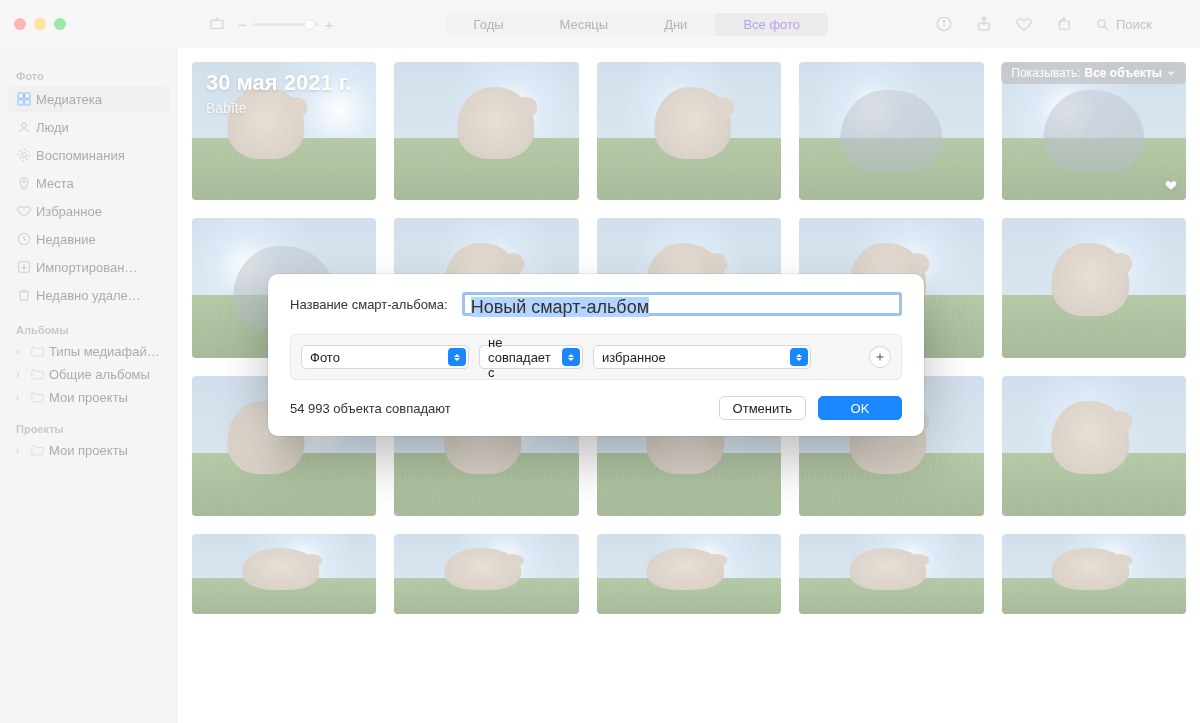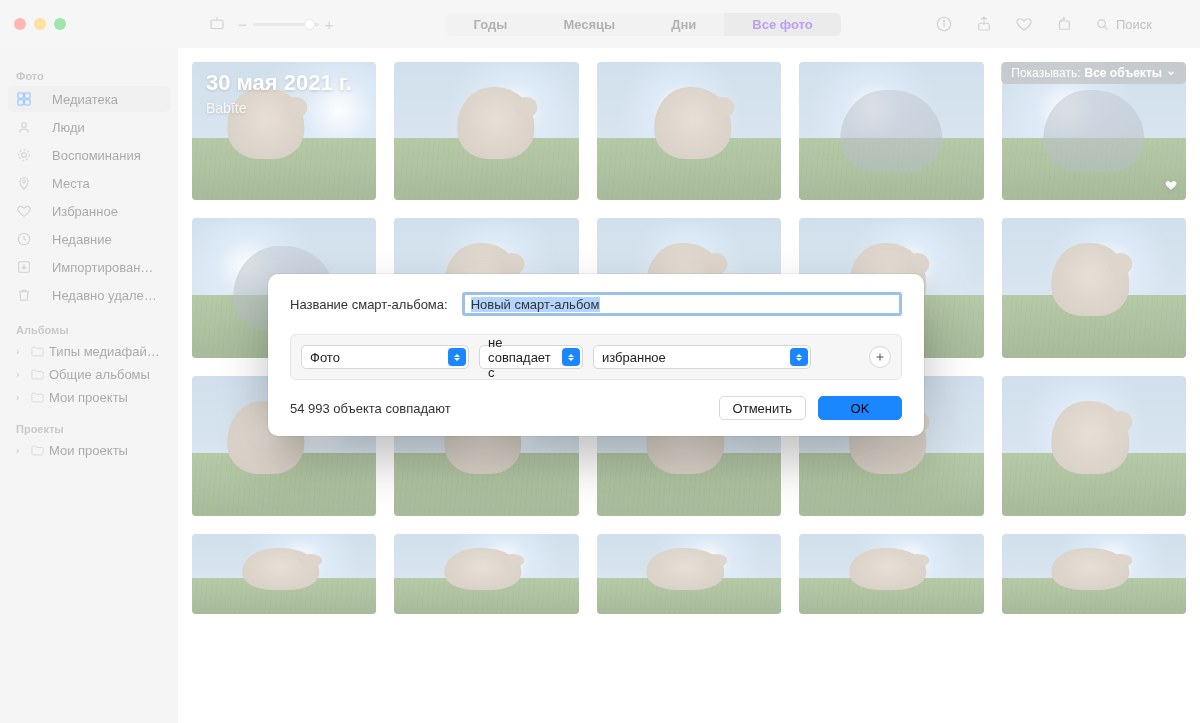--- a/index.html
+++ b/index.html
@@ -22,30 +22,30 @@
   .toolbar{height:48px;display:flex;align-items:center;gap:12px;padding:0 14px;background:var(--bg-toolbar);}
   .traffic{display:flex;gap:8px;align-items:center;margin-right: 130px;}
   .traffic span{width:12px;height:12px;border-radius:50%;display:inline-block;}
   .tl-close{background:#ff5f57;}
   .tl-min{background:#febc2e;}
   .tl-max{background:#28c840;}
   .tool-icon{width:18px;height:18px;color:var(--gray-icon);display:flex;align-items:center;justify-content:center;}
   .zoom{display:flex;align-items:center;gap:6px;color:var(--gray-icon);font-size:15px;}
   .zoom-track{width:66px;height:3px;background:#ccc;border-radius:3px;position:relative;}
   .zoom-thumb{position:absolute;right:4px;top:-4px;width:11px;height:11px;border-radius:50%;background:#fff;border:1px solid #c8c8c8;}
-  .seg{display:flex;background:var(--pill-bg);border-radius:6px;overflow:hidden;margin-left: 100px; font-weight: bold;}
+  .seg{display:flex;background:var(--pill-bg);border-radius:6px;overflow:hidden;margin-left: 100px;}
   .seg-btn{padding:4px 28px;font-size:13px;color:#555;}
   .seg-btn.sel{background:var(--pill-sel);color:#6d28d9;}
   .toolbar-right{margin-left:auto;display:flex;align-items:center;gap:22px;color:var(--gray-icon);}
   .search{display:flex;align-items:center;gap:6px;color:var(--gray-icon);}
   .search input{border:none;background:transparent;outline:none;font-size:13px;color:#555;width:70px;}
   .body{flex:1;display:flex;min-height:0;}
   .sidebar{width:178px;background:var(--bg-sidebar);padding:18px 8px 8px 8px;overflow:hidden;}
   .sb-section-title{font-size:11px;color:var(--sidebar-muted);font-weight:600;padding:4px 8px;}
-  .sb-item{display:flex;align-items:center;gap:20px;padding:5px 8px;border-radius:5px;color:var(--sidebar-text);white-space:nowrap;overflow:hidden;text-overflow:ellipsis;margin-bottom:2px;text-align:right;}
+  .sb-item{display:flex;align-items:center;gap:4px;padding:5px 8px;border-radius:5px;color:var(--sidebar-text);white-space:nowrap;overflow:hidden;text-overflow:ellipsis;margin-bottom:2px;text-align:right;}
   .sb-item.sel{background:var(--selected-bg);}
   .sb-item .icon{width:16px;height:16px;color:#9a9a9a;display:flex;align-items:center;justify-content:center;flex-shrink:0;}
   .sb-item.sel .icon{color:#0a7fff;}
   .sb-item .label{overflow:hidden;text-overflow:ellipsis;}
   .sb-group{padding:4px 8px;display:flex;align-items:center;gap:4px;color:var(--sidebar-text);white-space:nowrap;overflow:hidden;text-overflow:ellipsis;}
   .sb-chevron{width:10px;color:#8b8b8b;font-size:10px;}
   .folder-icon{width:15px;height:15px;color:#b0b0b0;display:inline-flex;align-items:center;justify-content:center;}
   .sb-spacer{height:10px;}
   .main{flex:1;background:var(--bg-main);position:relative;overflow:hidden;}
   .grid{position:absolute;inset:0;padding:14px 14px;display:flex;flex-direction:column;gap:18px;}
@@ -64,37 +64,37 @@
   .title-overlay{position:absolute;top:22px;left:28px;color:#fff;text-shadow:0 1px 3px rgba(0,0,0,.4);}
   .title-overlay .date{font-size:22px;font-weight:700;}
   .title-overlay .place{font-size:14px;font-weight:500;margin-top:4px;color:#f0f0f0;}
   .fav-heart{position:absolute;right:8px;bottom:8px;color:#fff;opacity:.9;filter:drop-shadow(0 1px 2px rgba(0,0,0,.5));}
   .show-pill{position:absolute;right:14px;top:14px;background:rgba(120,120,120,.7);color:#fff;font-size:12px;padding:4px 10px;border-radius:5px;display:flex;align-items:center;gap:4px;}
   .dim-overlay {position:absolute;inset:0;background:rgba(255,255,255,0.55);pointer-events:none;}
   
   .modal{position:absolute;left:268px;top:274px;width:656px;background:#fff;border-radius:10px;box-shadow:0 24px 50px rgba(0,0,0,.25), 0 0 0 1px rgba(0,0,0,.05);padding:18px 22px 16px 22px;z-index:50;}
   .modal-row{display:flex;align-items:center;gap:14px;margin-bottom:18px;}
   .modal-label{color:#333;white-space:nowrap;}
-  .modal-input{flex:1;border:3px solid #9cc2ec;border-radius:3px;padding:2px 6px;font-size:13px;height:24px;outline:none;background:#fff;}
+  .modal-input{flex:1;border:3px solid #9cc2ec;border-radius:3px;padding:2px 6px;font-size:18px;height:24px;outline:none;background:#fff;}
   .modal-input .seltxt{background:#b4d5ff;}
   .modal-sub{color:#333;margin-bottom:10px;}
   .criteria{background:#f6f6f6;border:1px solid #e6e6e6;border-radius:6px;padding:10px;display:flex;align-items:center;gap:10px;}
   .dd{position:relative;background:#fff;border:1px solid #d7d7d7;border-radius:5px;height:24px;display:flex;align-items:center;padding:0 22px 0 8px;font-size:13px;color:#222;}
   .dd .chev{position:absolute;right:2px;top:2px;bottom:2px;width:18px;background:#1a86ff;border-radius:4px;display:flex;flex-direction:column;align-items:center;justify-content:center;gap:0px;}
   .dd .chev::before{content:"";border-left:3px solid transparent;border-right:3px solid transparent;border-bottom:3px solid #fff;margin-bottom:1px;}
   .dd .chev::after{content:"";border-left:3px solid transparent;border-right:3px solid transparent;border-top:3px solid #fff;}
   .dd1{width:168px;}
   .dd2{width:104px;}
   .dd3{width:218px;}
   .add-btn{margin-left:auto;width:22px;height:22px;border:1px solid #d7d7d7;border-radius:50%;background:#fff;display:flex;align-items:center;justify-content:center;color:#555;font-size:14px;line-height:1;}
   .modal-footer{display:flex;align-items:center;margin-top:16px;}
   .match-count{color:#333;}
   .modal-buttons{margin-left:auto;display:flex;gap:12px;}
   .btn{height:24px;padding:0 13px;border-radius:5px;font-size:13px;display:flex;align-items:center;justify-content:center;border:1px solid #d7d7d7;background:#fff;color:#222;}
-  .btn-primary{background:var(--ok-blue);border-color:var(--ok-blue);color:#000000;min-width:84px;}
+  .btn-primary{background:var(--ok-blue);border-color:var(--ok-blue);color:#ffffff;min-width:84px;}
   svg{display:block;}
 </style>
 </head>
 <body>
 
 <div class="window">
 
   <div class="toolbar">
     <div class="traffic">
       <span class="tl-close"></span>

